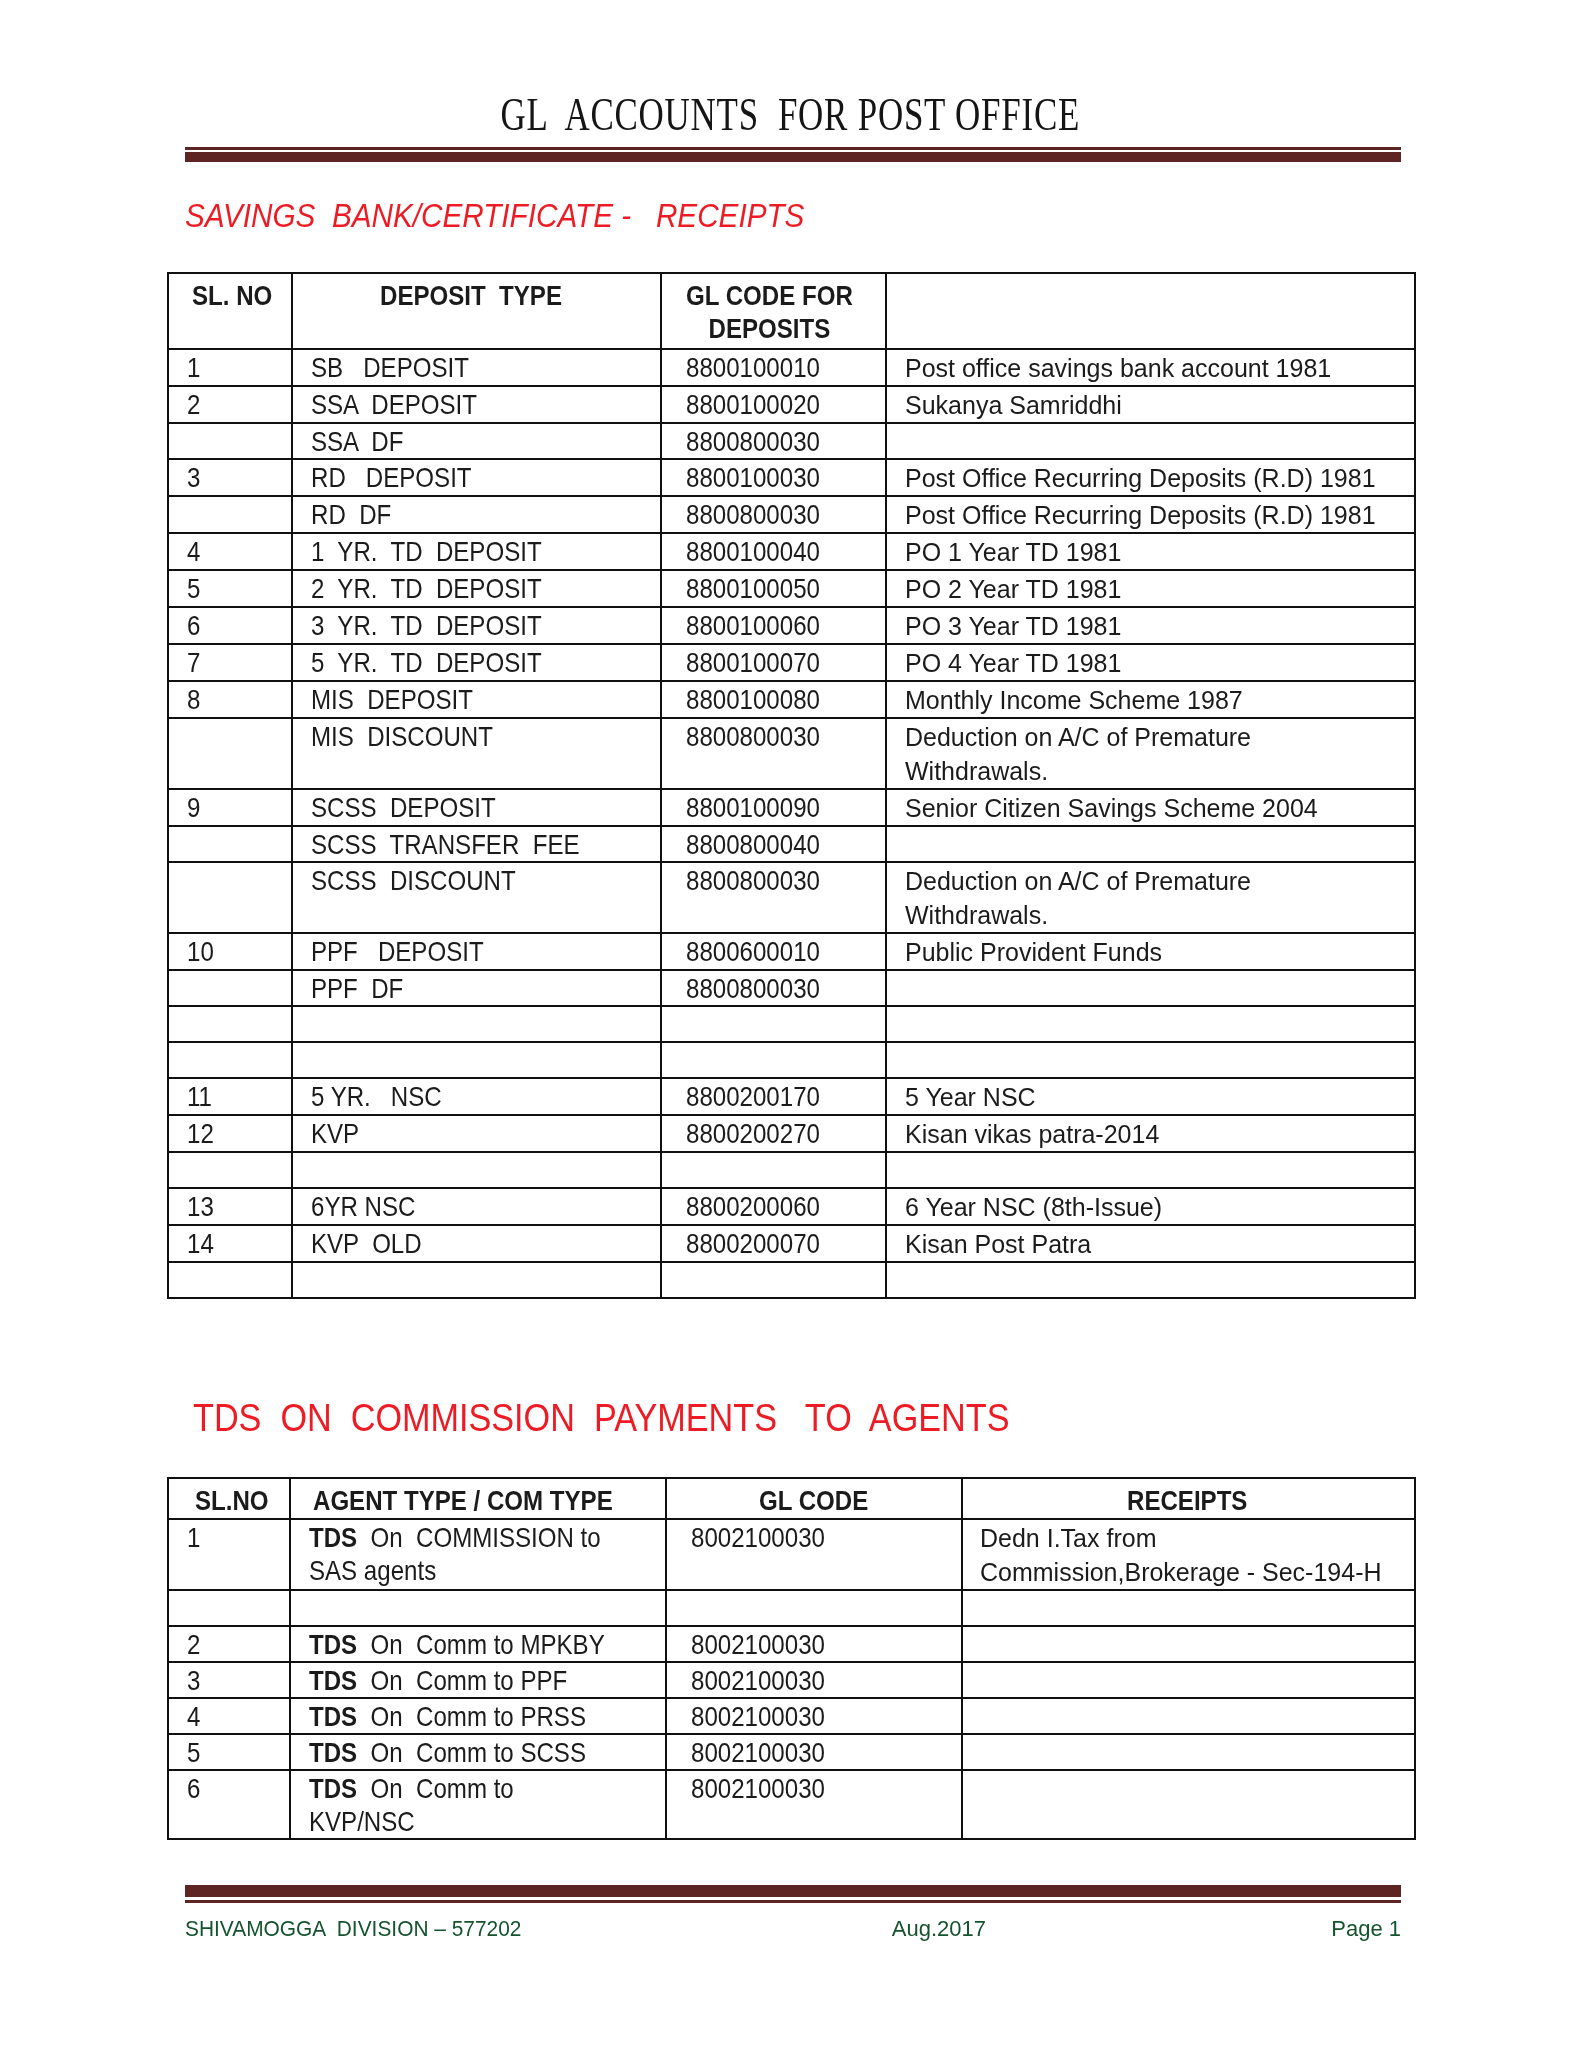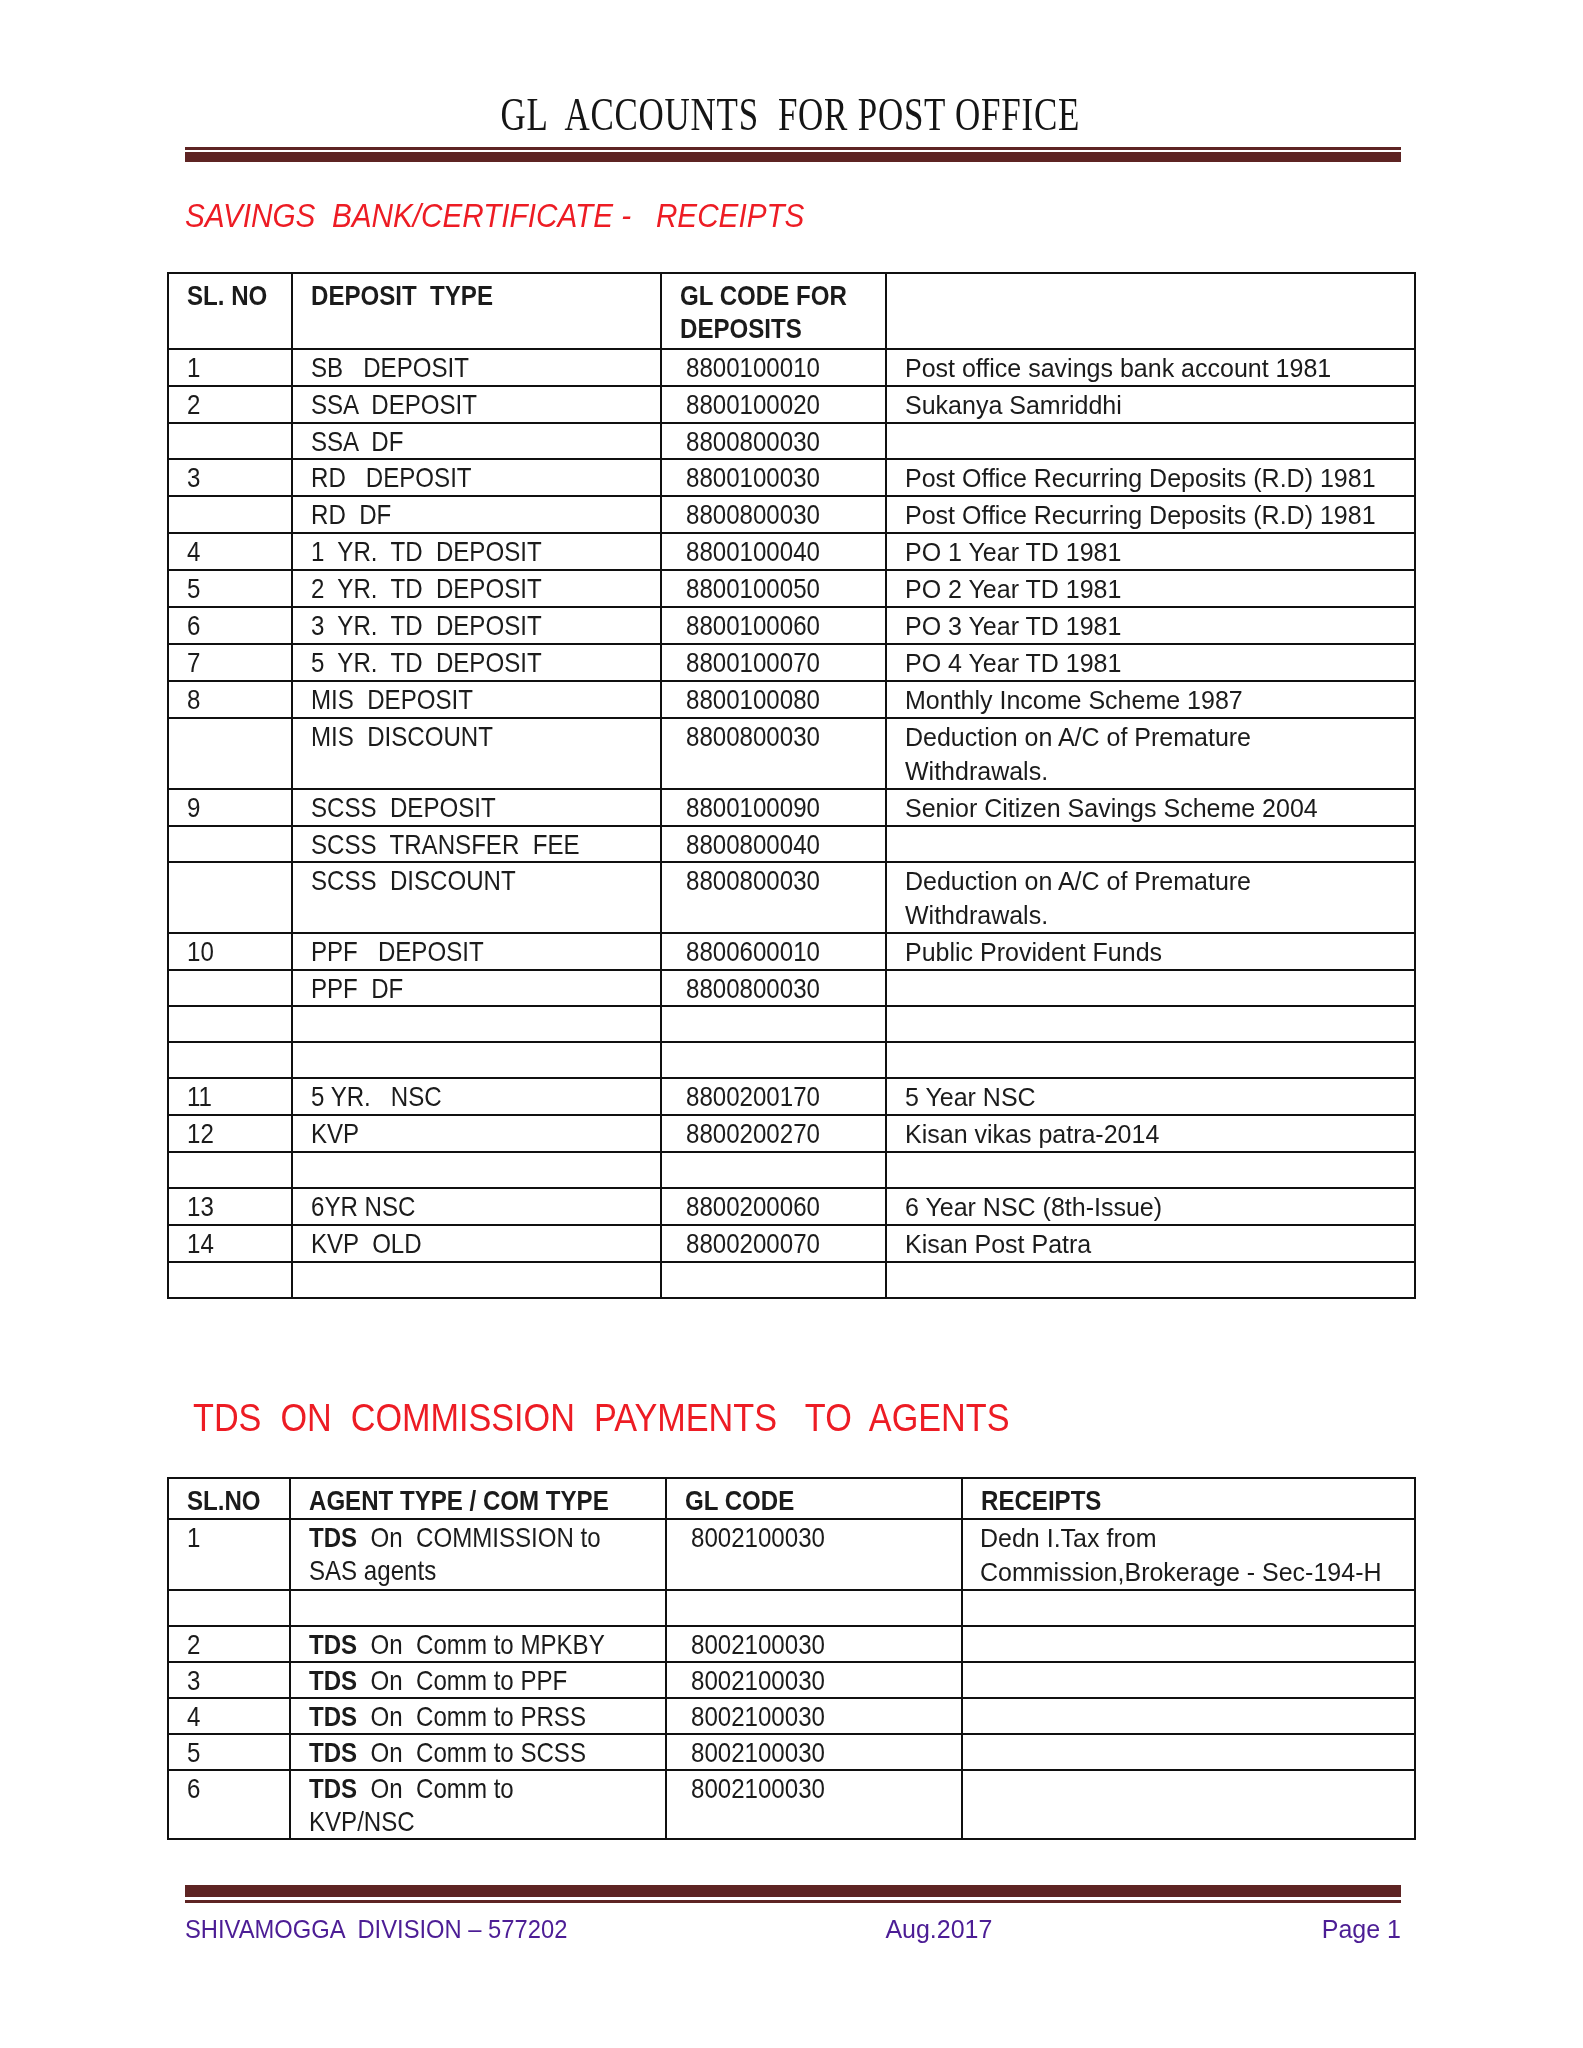--- a/index.html
+++ b/index.html
@@ -27,34 +27,34 @@
             transform:scaleX(0.9);transform-origin:0 50%;white-space:pre;}
 
   
   table.t{border-collapse:collapse;table-layout:fixed;width:1247px;margin-top:38px;}
   .t2{margin-top:36px;}
   .t th,.t td{border:2px solid var(--border);vertical-align:top;padding:1px 0 0 18px;overflow:hidden;}
   .t thead tr{height:76px;}
   .t2 thead tr{height:40px;}
   .t tbody tr{height:36px;}
   .hdr{font-weight:bold;font-size:30px;line-height:36px;}
-  .t th{text-align:left;padding-top:5px;}
+  .t th{text-align:center;padding-top:5px;}
   .cond{display:inline-block;font-size:28px;line-height:33px;transform:scaleX(0.86);transform-origin:0 50%;}
   .pre{white-space:pre-wrap;}
   .c-desc{font-size:25px;line-height:34px;padding-left:20px;padding-right:6px;white-space:pre-wrap;}
   td.c-code{padding-left:24px;margin-left:44px;}
   td.indent{}
   .t2 td.c-desc{padding-left:17px;}
   .t2 .c-type b{font-weight:bold;}
 
   
   .footer{position:absolute;left:185px;top:1885px;width:1216px;}
   .f-thick{height:12px;background:var(--maroon);}
   .f-thin{height:3px;background:var(--maroon);margin-top:3px;}
-  .f-text{position:relative;margin-top:11px;height:30px;font-size:25px;line-height:30px;color:#4c1d95;}
+  .f-text{position:relative;margin-top:11px;height:30px;font-size:22px;line-height:30px;color:#14532d;}
   .f-left{position:absolute;left:0;top:0;display:inline-block;transform:scaleX(0.95);transform-origin:0 50%;white-space:pre;}
   .f-center{position:absolute;left:62%;top:0;transform:translateX(-50%);}
   .f-right{position:absolute;right:0;top:0;}
 </style>
 </head>
 <body style="--maroon: #5e2423; --red: #ed1c24; --border: #101010;">
 
 <div class="page">
   <div class="content">
 

